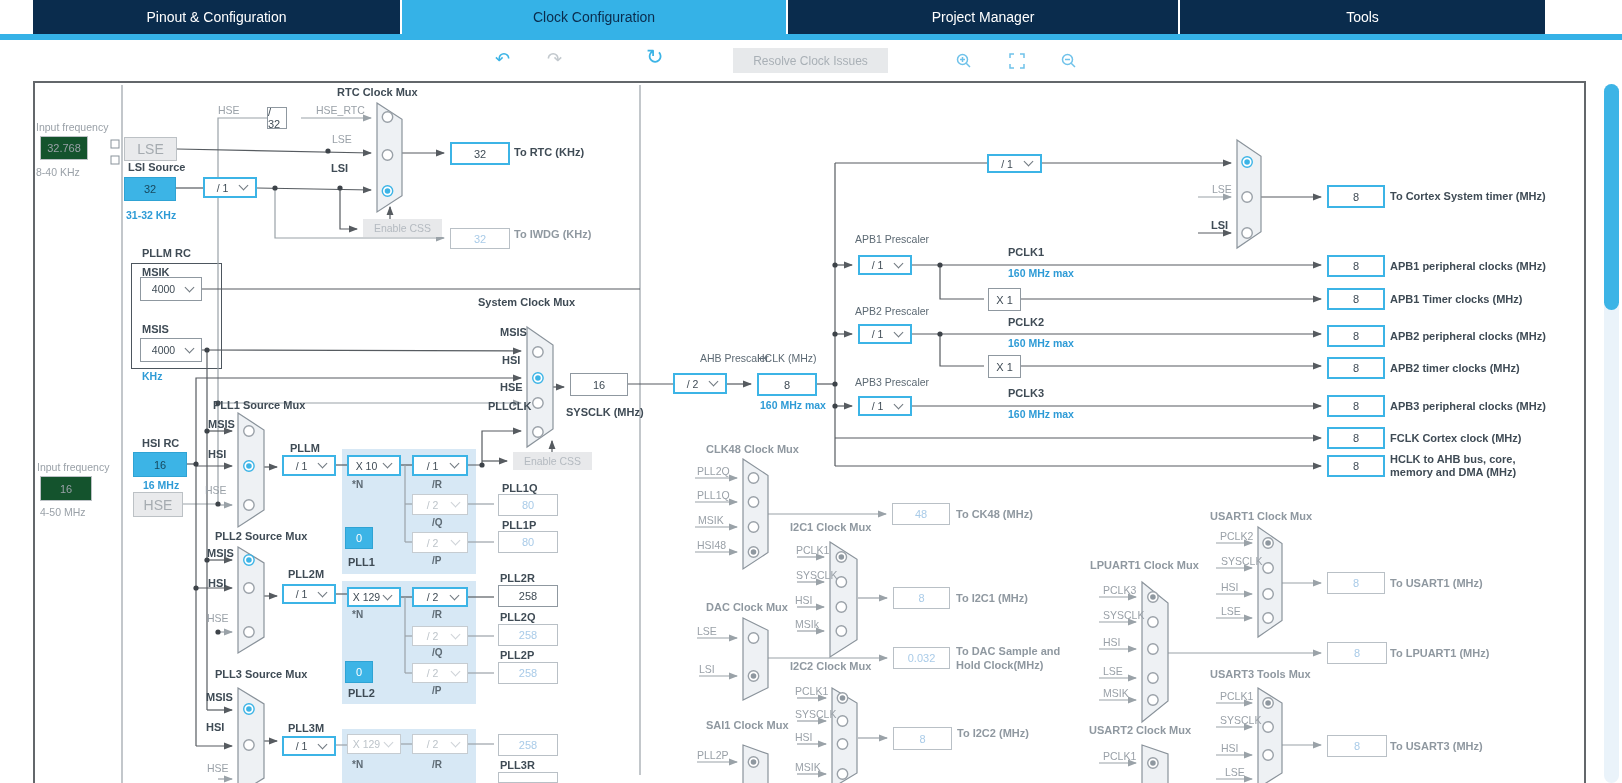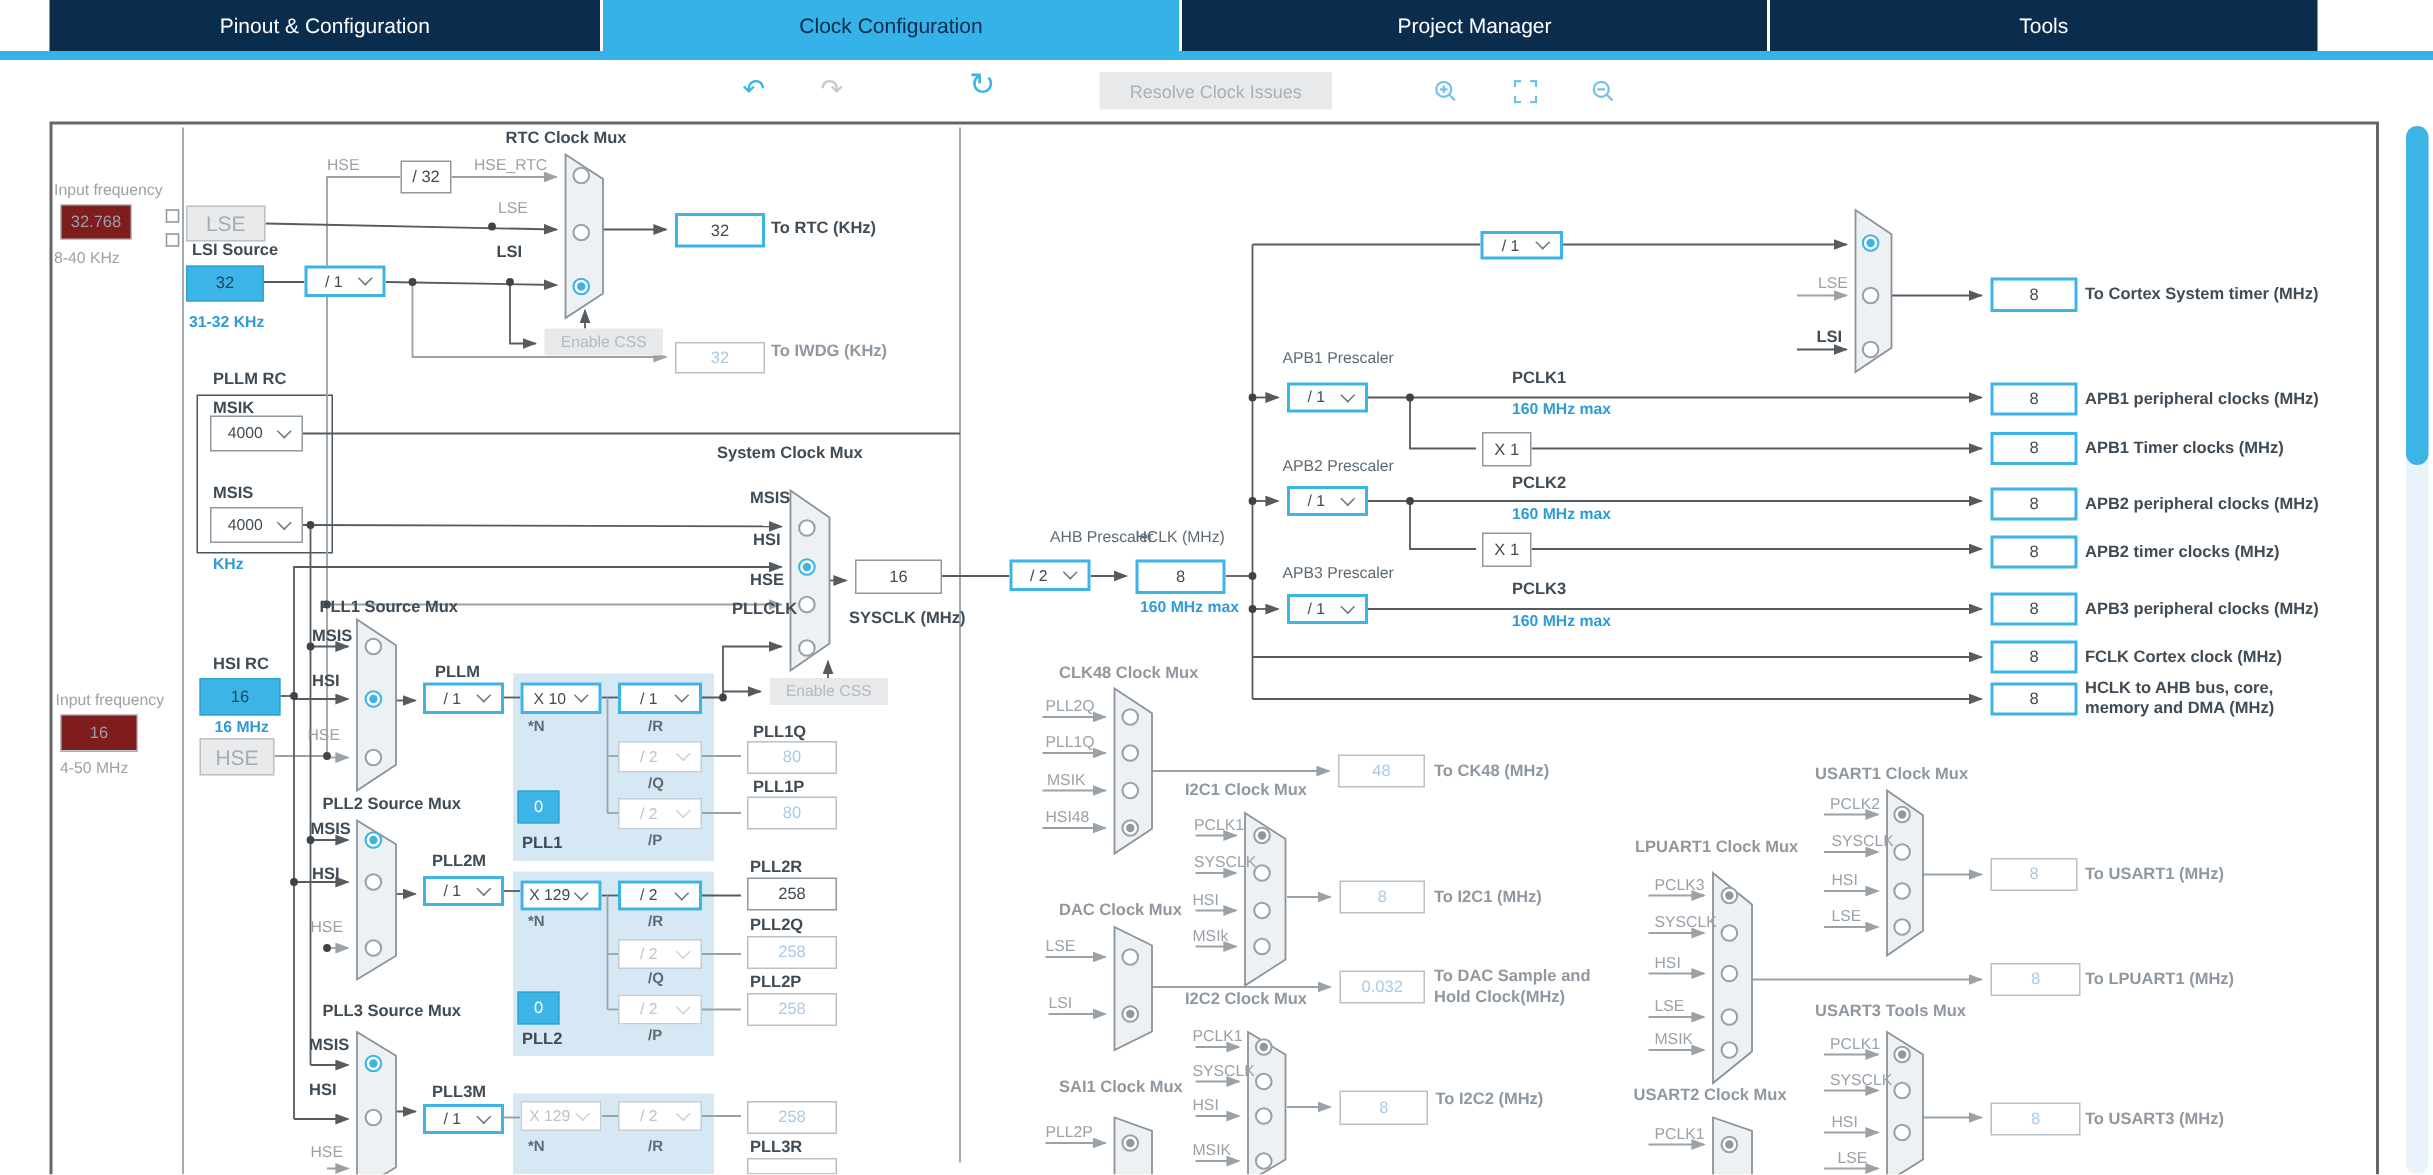--- a/index.html
+++ b/index.html
@@ -32,21 +32,21 @@
   .s-b{font-weight:bold;font-size:11px;color:#3f4b55;}
   .s-gb{font-weight:bold;font-size:11px;color:#8f98a0;}
   .s-g{font-size:10.5px;color:#9aa1a8;}
   .s-bl{font-weight:bold;font-size:10.5px;color:#2e9bd6;}
   .s-sub{font-size:10.5px;color:#5d6a74;}
   .s-subb{font-weight:bold;font-size:10px;color:#5d6a74;}
   .vb{position:absolute;display:flex;align-items:center;justify-content:center;font-size:11px;background:#fff;box-sizing:border-box;}
   .v-blue{border:2px solid #3cb4e6;color:#3f4b55;}
   .v-gbx{border:1px solid #8f98a0;color:#3f4b55;}
   .v-dim{border:1px solid #b9c0c6;color:#a9cbe8;}
-  .v-gf{border:1px solid #bcc1c5;background:#7f1d1d;color:#9aa1a8;}
+  .v-gf{border:1px solid #bcc1c5;background:#14532d;color:#9aa1a8;}
   .v-gfl{border:1px solid #bcc1c5;background:#e9eaec;color:#a5abb0;font-size:14px;}
   .v-bf{background:#3cb4e6;border:1px solid #2fa3d4;color:#17485e;}
   .v-bf0{background:#3cb4e6;border:1px solid #2fa3d4;color:#fff;}
   .dd{position:absolute;display:flex;align-items:center;background:#fff;font-size:10.5px;box-sizing:border-box;cursor:pointer;}
   .dd .val{flex:1;text-align:center;}
   .dd .ch{width:6px;height:6px;border-right:1.6px solid currentColor;border-bottom:1.6px solid currentColor;
           transform:rotate(45deg);margin:-4px 8px 0 0;opacity:.75;flex:none;}
   .dd-a{border:2px solid #3cb4e6;color:#3f4b55;}
   .dd-p{border:1px solid #8f98a0;color:#3f4b55;}
   .dd-d{border:1px solid #c6ccd1;color:#bdc4ca;}
@@ -465,21 +465,21 @@
       <div class="lb s-gb" style="left: 1089px; top: 724px;">USART2 Clock Mux</div>
       <div class="lb s-g" style="left: 1103px; top: 750px;">PCLK1</div>
       <div class="lb s-gb" style="left: 1210px; top: 668px;">USART3 Tools Mux</div>
       <div class="lb s-g" style="left: 1220px; top: 690px;">PCLK1</div>
       <div class="lb s-g" style="left: 1220px; top: 714px;">SYSCLK</div>
       <div class="lb s-g" style="left: 1221px; top: 742px;">HSI</div>
       <div class="lb s-g" style="left: 1225px; top: 766px;">LSE</div>
       <div class="lb s-gb" style="left: 1390px; top: 740px;">To USART3 (MHz)</div>
       <div class="vb v-gf" style="left: 40px; top: 136px; width: 48px; height: 24px;">32.768</div>
       <div class="vb v-gf" style="left: 40px; top: 476px; width: 52px; height: 25px;">16</div>
-      <div class="vb v-gbx" style="left: 267px; top: 107px; width: 34px; height: 22px;">/ 32</div>
+      <div class="vb v-gbx" style="left: 267px; top: 107px; width: 20px; height: 22px;">/ 32</div>
       <div class="vb v-gfl" style="left: 124px; top: 137px; width: 53px; height: 24px;">LSE</div>
       <div class="vb v-bf" style="left: 124px; top: 177px; width: 52px; height: 24px;">32</div>
       <div class="vb v-blue" style="left: 450px; top: 142px; width: 60px; height: 23px;">32</div>
       <div class="vb v-dim" style="left: 450px; top: 228px; width: 60px; height: 21px;">32</div>
       <div class="vb v-gbx" style="left: 570px; top: 373px; width: 58px; height: 23px;">16</div>
       <div class="vb v-blue" style="left: 757px; top: 373px; width: 60px; height: 23px;">8</div>
       <div class="vb v-bf" style="left: 133px; top: 452px; width: 54px; height: 25px;">16</div>
       <div class="vb v-gfl" style="left: 133px; top: 492px; width: 50px; height: 25px;">HSE</div>
       <div class="vb v-bf0" style="left: 345px; top: 527px; width: 28px; height: 22px;">0</div>
       <div class="vb v-dim" style="left: 498px; top: 494px; width: 60px; height: 22px;">80</div>

